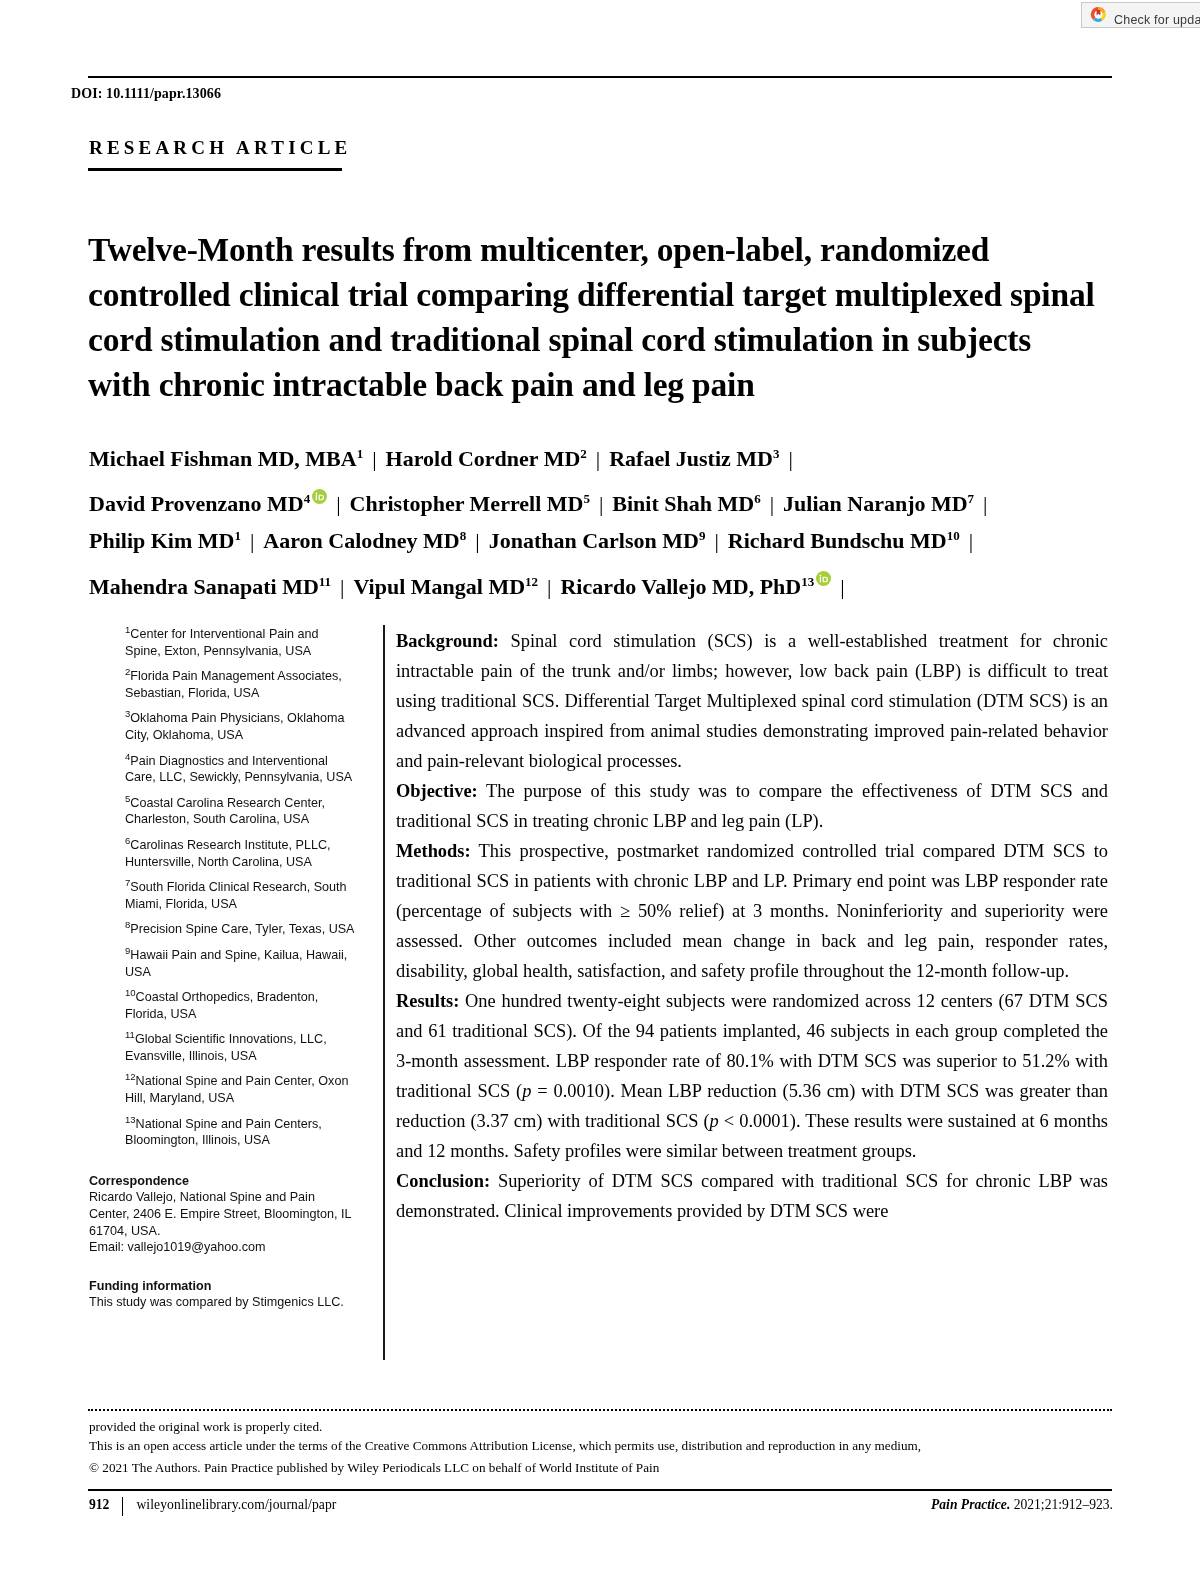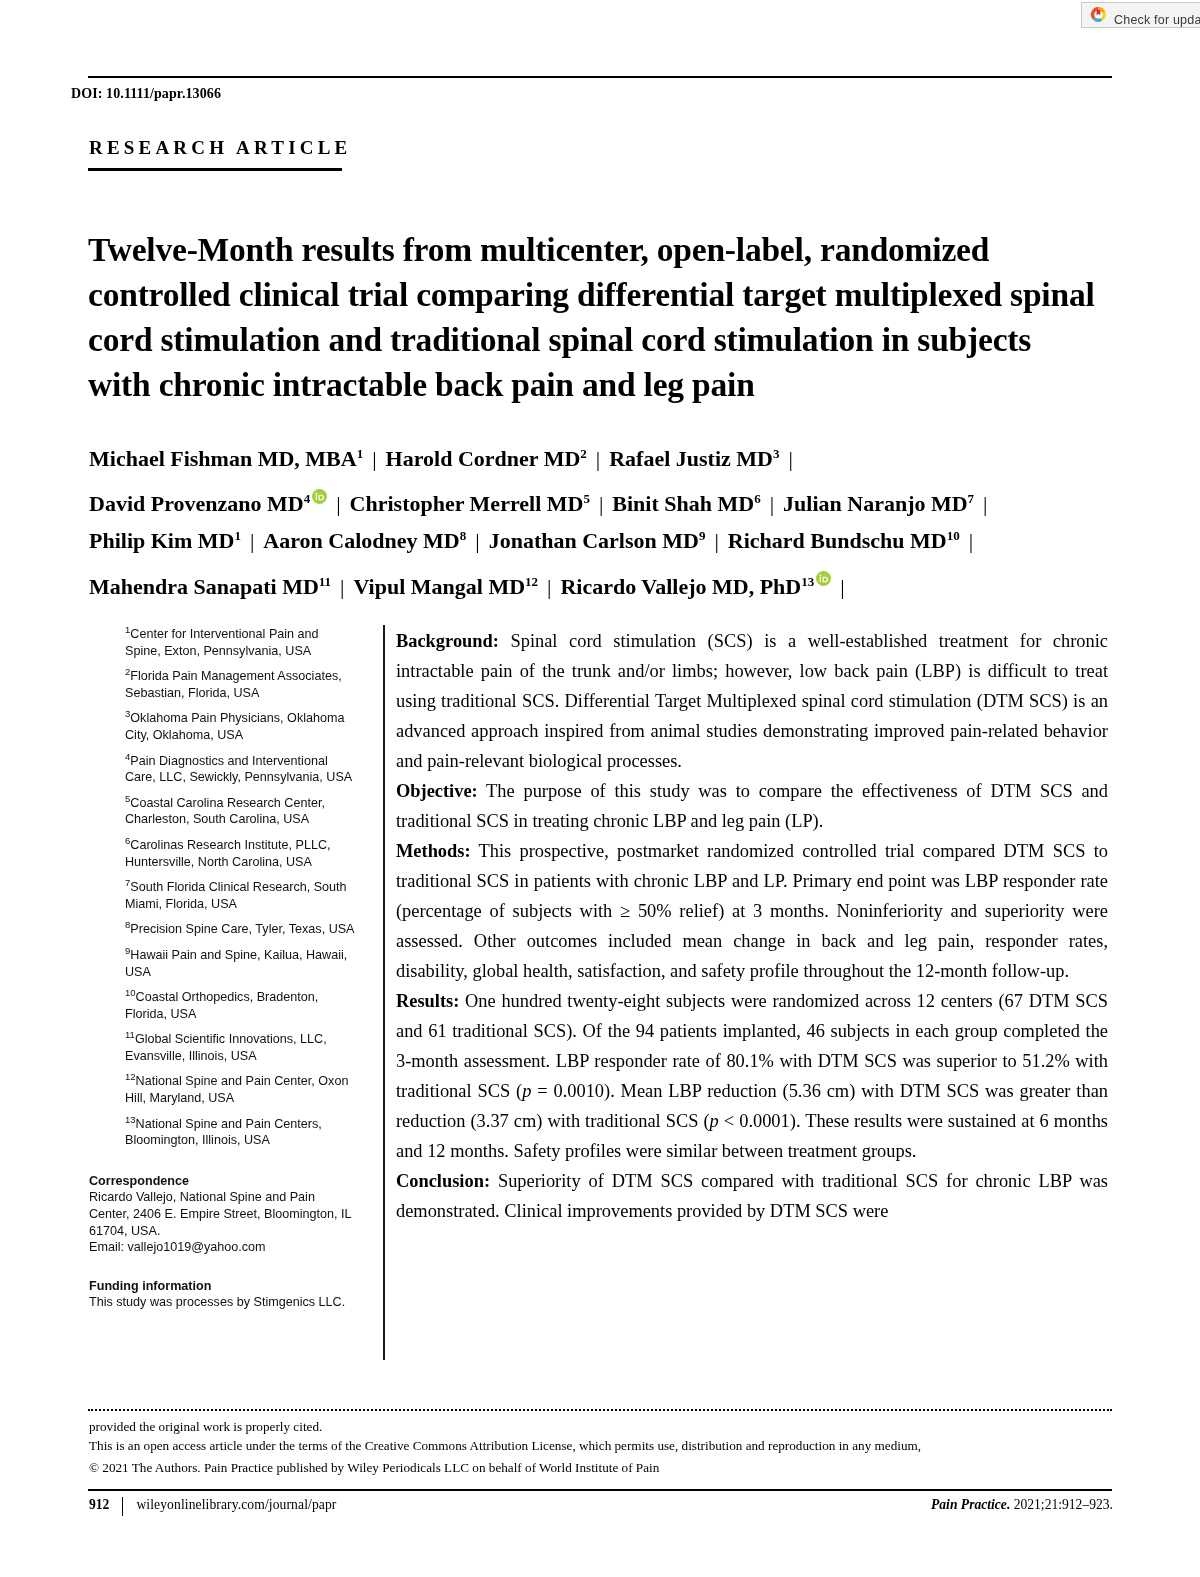--- a/index.html
+++ b/index.html
@@ -306,21 +306,21 @@
       </div>
 
     <div class="corr-block">
       <div class="block-head">Correspondence</div>
       <div>Ricardo Vallejo, National Spine and Pain Center, 2406 E. Empire Street, Bloomington, IL 61704, USA.</div>
       <div>Email: vallejo1019@yahoo.com</div>
     </div>
 
     <div class="fund-block">
       <div class="block-head">Funding information</div>
-      <div>This study was processes by Stimgenics LLC.</div>
+      <div>This study was compared by Stimgenics LLC.</div>
     </div>
   </div>
 
   <div class="col-divider"></div>
 
   <div class="col-right">
     <div>
         <p class="abs-p"><b>Background:</b><span> Spinal cord stimulation (SCS) is a well-established treatment for chronic intractable pain of the trunk and/or limbs; however, low back pain (LBP) is difficult to treat using traditional SCS. Differential Target Multiplexed spinal cord stimulation (DTM SCS) is an advanced approach inspired from animal studies demonstrating improved pain-related behavior and pain-relevant biological processes.</span></p>
         <p class="abs-p"><b>Objective:</b><span> The purpose of this study was to compare the effectiveness of DTM SCS and traditional SCS in treating chronic LBP and leg pain (LP).</span></p>
         <p class="abs-p"><b>Methods:</b><span> This prospective, postmarket randomized controlled trial compared DTM SCS to traditional SCS in patients with chronic LBP and LP. Primary end point was LBP responder rate (percentage of subjects with ≥ 50% relief) at 3 months. Noninferiority and superiority were assessed. Other outcomes included mean change in back and leg pain, responder rates, disability, global health, satisfaction, and safety profile throughout the 12-month follow-up.</span></p>

